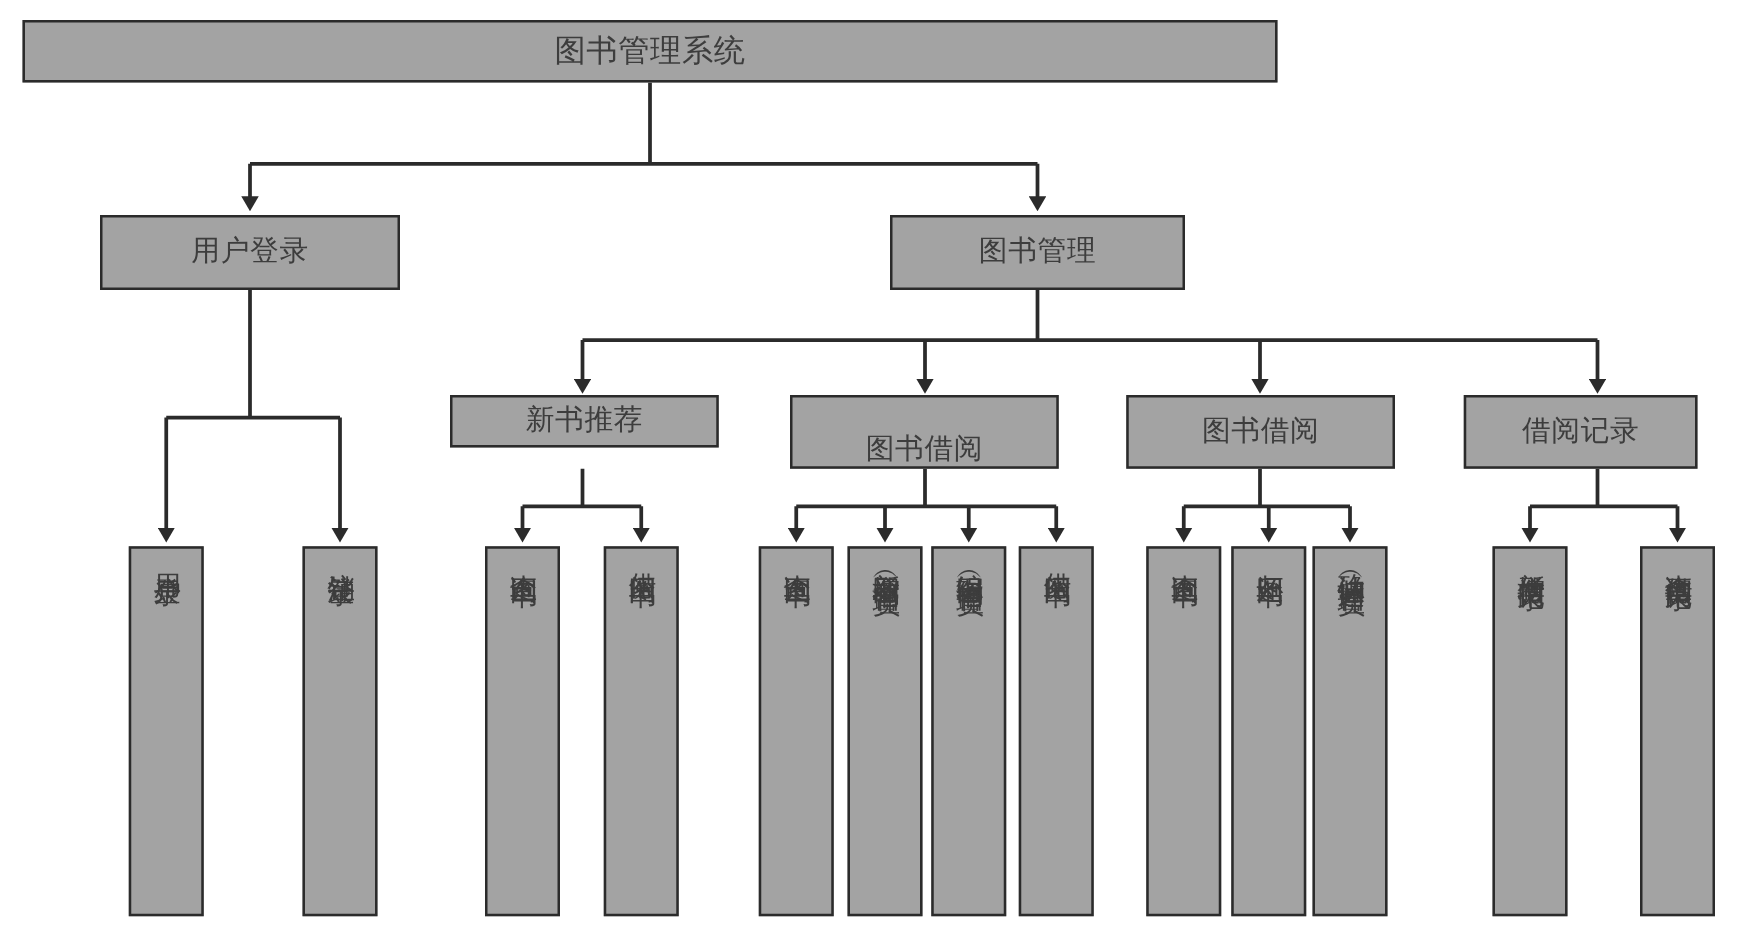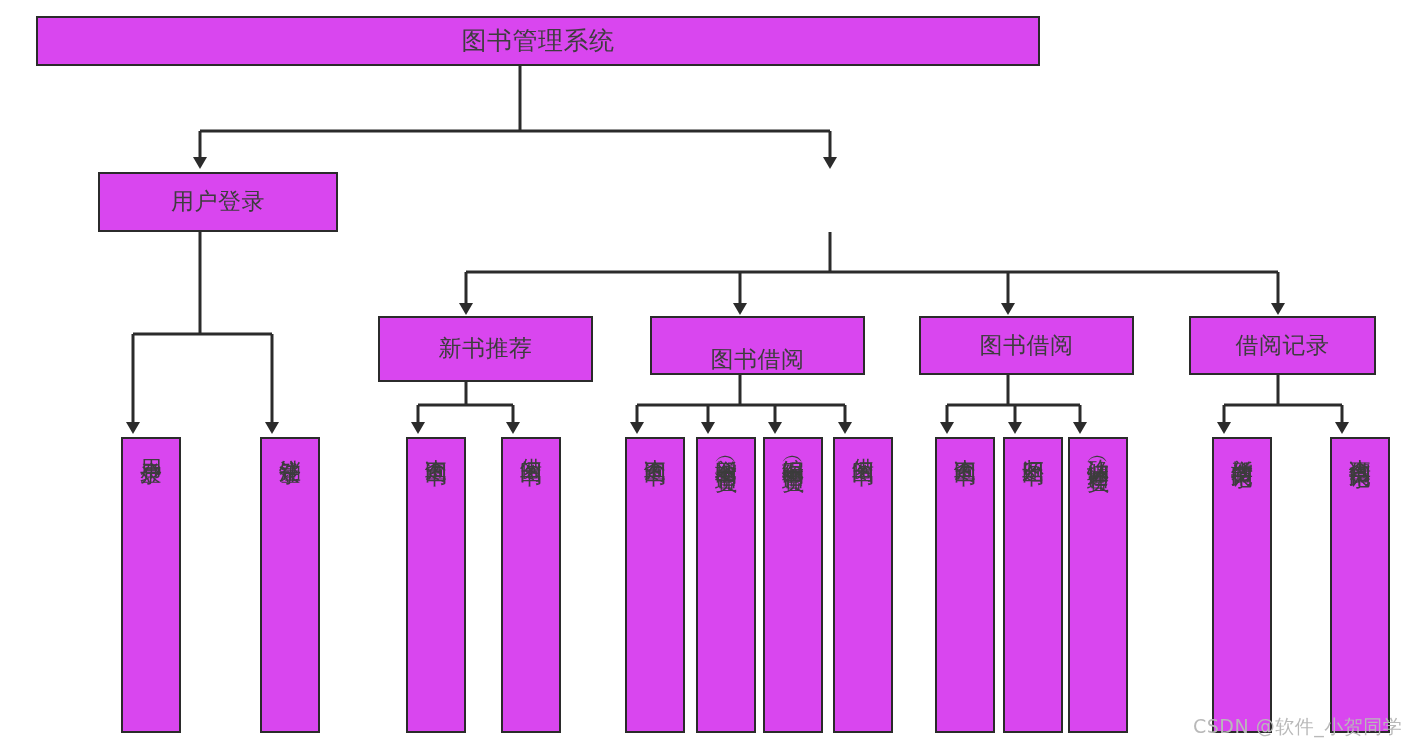--- a/index.html
+++ b/index.html
@@ -22,26 +22,25 @@
     left: 0;
     top: 0;
     width: 1405px;
     height: 747px;
     pointer-events: none;
   }
   .node {
     position: absolute;
     box-sizing: border-box;
     border: 2px solid #2b2b2b;
-    background: #d946ef;
+    background: #a3a3a3;
     display: flex;
     align-items: center;
     justify-content: center;
     color: #3d3d3d;
-    margin-left: 18px;
   }
   .node-label {
     display: block;
     text-align: center;
     color: #3d3d3d;
     line-height: 1.12;
     letter-spacing: 0.5px;
   }
   .node.root .node-label {
     font-size: 25px;
@@ -125,22 +124,25 @@
     </g>
   </svg>
 
   <div class="node root" style="left:18px; top:16px; width:1004px; height:50px;">
     <span class="node-label">图书管理系统</span>
   </div>
 
   <div class="node level1" style="left:80px; top:172px; width:240px; height:60px;">
     <span class="node-label">用户登录</span>
   </div>
+  <div class="node level1" style="left:712px; top:172px; width:236px; height:60px;">
+    <span class="node-label">图书管理</span>
+  </div>
 
-  <div class="node level2" style="left:360px; top:316px; width:215px; height:66px;">
+  <div class="node level2" style="left:360px; top:316px; width:215px; height:42px;">
     <span class="node-label">新书推荐</span>
   </div>
   <div class="node level2" style="left:632px; top:316px; width:215px; height:59px;align-items:flex-end;">
     <span class="node-label">图书借阅</span>
   </div>
   <div class="node level2" style="left:901px; top:316px; width:215px; height:59px;">
     <span class="node-label">图书借阅</span>
   </div>
   <div class="node level2" style="left:1171px; top:316px; width:187px; height:59px;">
     <span class="node-label">借阅记录</span>
@@ -183,15 +185,14 @@
     <span class="node-label">确认归还（管理员）</span>
   </div>
 
   <div class="node leaf" style="left:1194px; top:437px; width:60px; height:296px;">
     <span class="node-label">新增借阅记录</span>
   </div>
   <div class="node leaf" style="left:1312px; top:437px; width:60px; height:296px;">
     <span class="node-label">查询借阅记录</span>
   </div>
 
-  <div class="watermark" style="left:1193px; top:714px;">CSDN @软件_小贺同学</div>
 
 </div>
 
 </body></html>

